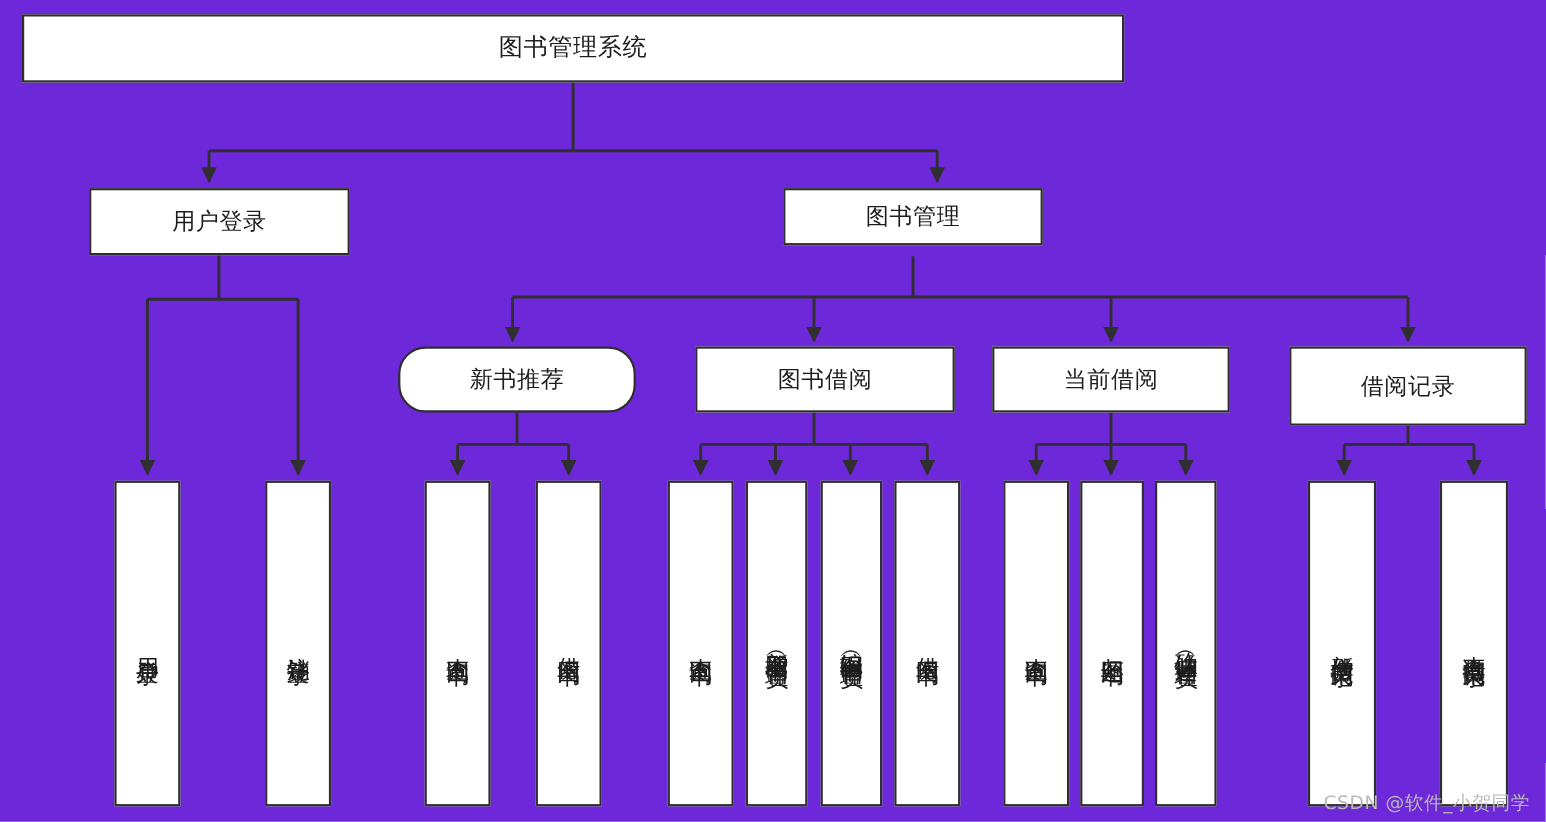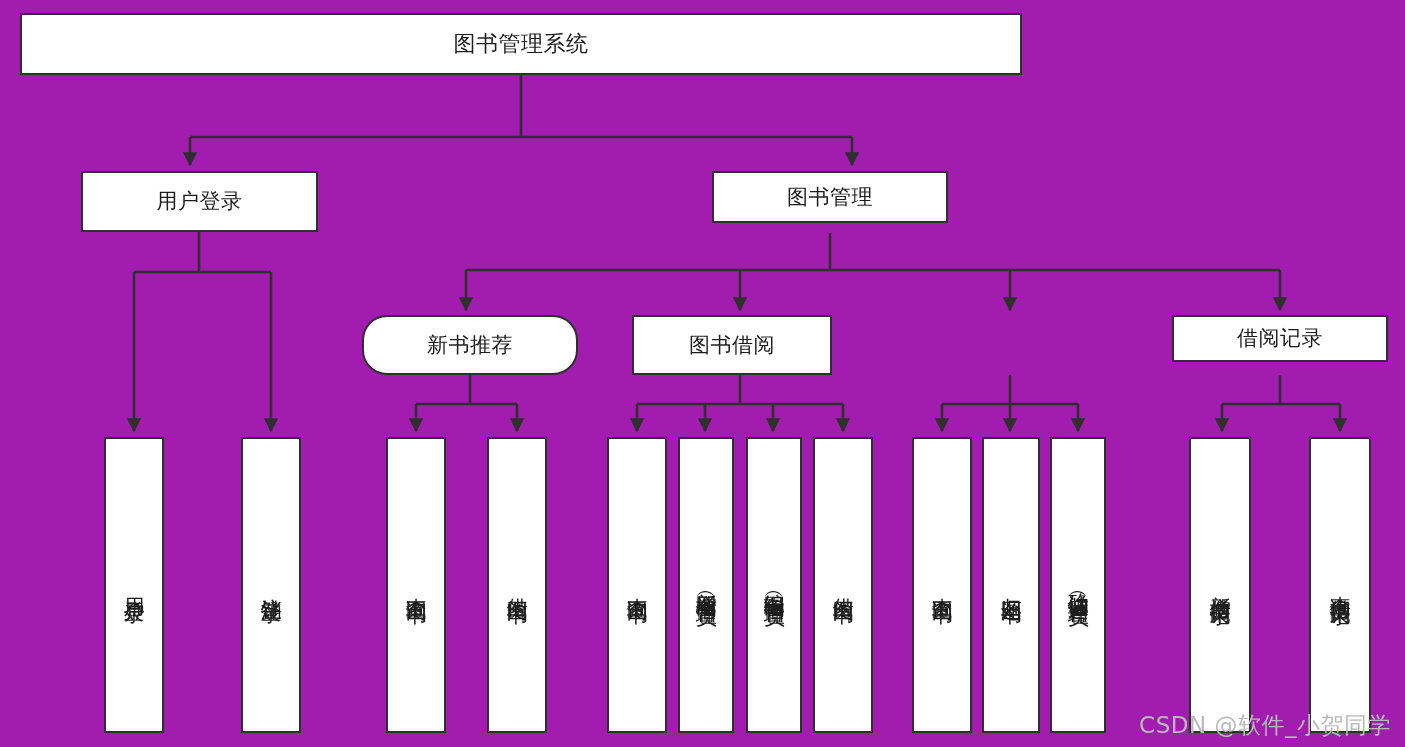--- a/index.html
+++ b/index.html
@@ -10,21 +10,21 @@
   body {
     font-family: "DejaVu Sans", "Liberation Sans", sans-serif;
     width: 1405px;
     height: 747px;
     overflow: hidden;
   }
   #diagram {
     position: relative;
     width: 1405px;
     height: 747px;
-    background: #a21caf;
+    background: #6d28d9;
   }
   #connectors {
     position: absolute;
     left: 0;
     top: 0;
     width: 1405px;
     height: 747px;
     pointer-events: none;
   }
   .node {
@@ -56,21 +56,21 @@
     font-size: 21px;
     line-height: 1.25;
     letter-spacing: 2px;
     white-space: nowrap;
     max-height: 272px;
   }
   #watermark {
     position: absolute;
     right: 14px;
     bottom: 6px;
-    font-size: 23px;
+    font-size: 17px;
     color: #b9b9b9;
     letter-spacing: 0.5px;
     white-space: nowrap;
   }
 </style>
 </head>
 <body>
 
 <div id="diagram">
 
@@ -131,24 +131,27 @@
   <div class="node" style="left:81px; top:171px; width:237px; height:61px;">
     <span class="label">用户登录</span>
   </div>
   <div class="node" style="left:712px; top:171px; width:236px; height:52px;">
     <span class="label">图书管理</span>
   </div>
 
   <div class="node" style="left:362px; top:315px; width:216px; height:60px;border-radius:25px;">
     <span class="label">新书推荐</span>
   </div>
-  <div class="node" style="left:632px; top:315px; width:200px; height:60px;">
+  <div class="node" style="left:632px; top:315px; width:236px; height:60px;">
     <span class="label">图书借阅</span>
   </div>
-  <div class="node" style="left:1172px; top:315px; width:216px; height:47px;">
+  <div class="node" style="left:902px; top:315px; width:216px; height:60px;">
+    <span class="label">当前借阅</span>
+  </div>
+  <div class="node" style="left:1172px; top:315px; width:216px; height:72px;">
     <span class="label">借阅记录</span>
   </div>
 
   <div class="node leaf" style="left:104px; top:437px; width:60px; height:296px;">
     <span class="label">用户登录</span>
   </div>
   <div class="node leaf" style="left:241px; top:437px; width:60px; height:296px;">
     <span class="label">注销登录</span>
   </div>
 

